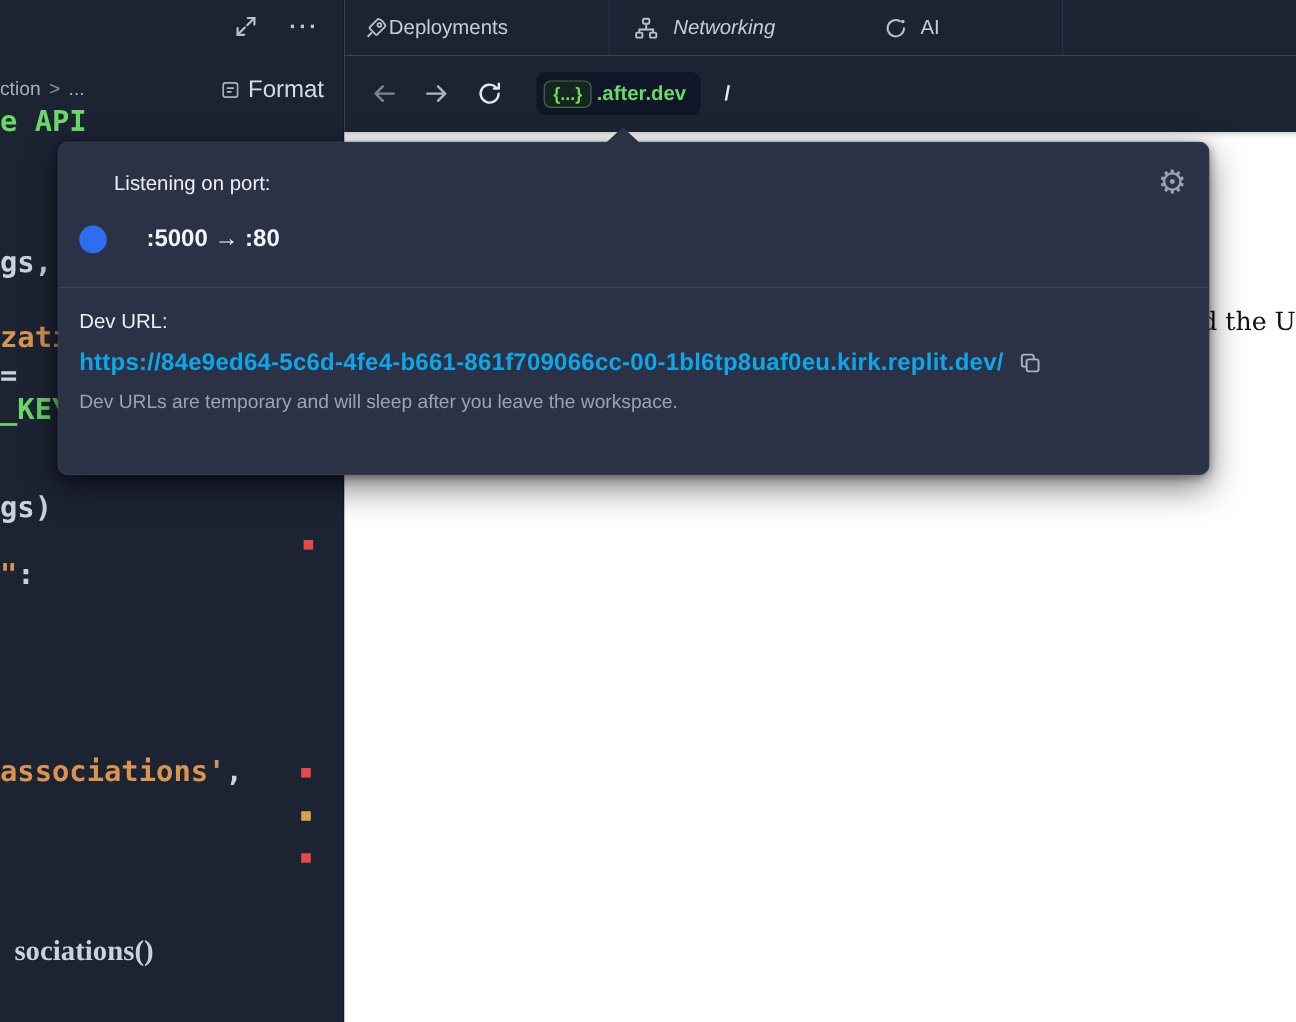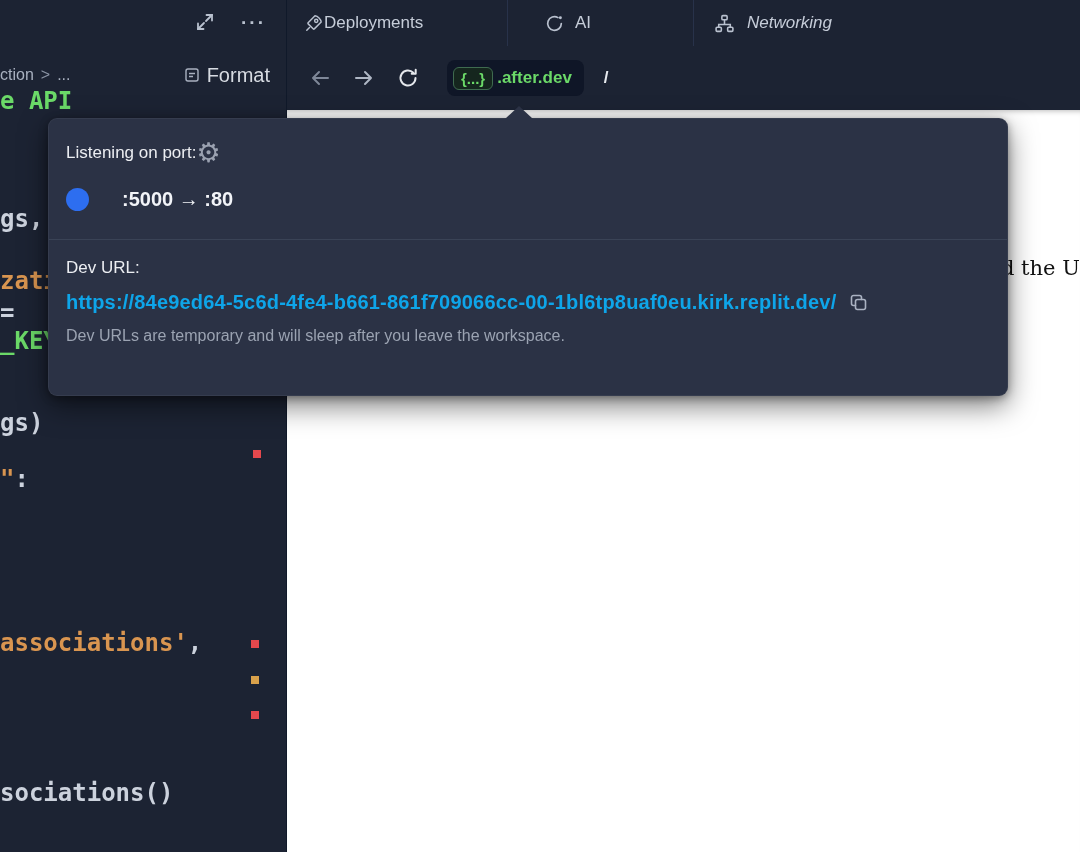--- a/index.html
+++ b/index.html
@@ -19,21 +19,21 @@
   .tok-green{color:#6bd968;}
   .tok-plain{color:#ccd2dd;}
   .f1{left:0;top:-2px;}
   .f2{left:0;top:116px;}
   .f3{left:0;top:178px;}
   .f4{left:0;top:210px;}
   .f5{left:0;top:238px;}
   .f6{left:0;top:320px;}
   .f7{left:0;top:376px;}
   .f8{left:0;top:540px;text-align:center;}
-  .f9{left:0;top:690px;}
+  .f9{left:12px;top:690px;font-family:Liberation Serif, serif;}
   .marker{position:absolute;width:8px;height:8px;}
   .m1{left:253px;top:360px;background:#e5484d;}
   .m2{left:251px;top:550px;background:#e5484d;}
   .m3{left:251px;top:586px;background:#d9a14b;}
   .m4{left:251px;top:621px;background:#e5484d;}
 
   
   .right{position:absolute;left:287px;top:0;width:793px;height:852px;}
   .tabbar{position:absolute;top:0;left:0;width:100%;height:46px;background:#1c2333;display:flex;}
   .tab{display:flex;align-items:center;box-sizing:border-box;height:100%;border-right:1px solid #28324a;cursor:pointer;}
@@ -52,21 +52,21 @@
   .host-chip{border:1px solid #3f6b4f;background:#15261e;color:#6bd968;border-radius:6px;padding:2px 7px;font-size:15px;font-weight:700;}
   .host-suffix{color:#6bd968;font-size:17px;font-weight:700;}
   .nav-path{color:#e6e9ee;font-size:17px;font-weight:700;margin-left:20px;}
 
   .content{position:absolute;top:110px;left:0;width:100%;bottom:0;background:#ffffff;box-shadow:inset 0 6px 6px -6px rgba(0,0,0,.35);}
   .partial-text{position:absolute;left:714px;top:146px;font-family:"DejaVu Serif",serif;font-size:21px;color:#111111;white-space:nowrap;}
 
   
   .popup-caret{position:absolute;left:505px;top:106px;width:0;height:0;border-left:14px solid transparent;border-right:14px solid transparent;border-bottom:13px solid #2b3245;z-index:21;}
   .popup{position:absolute;left:48px;top:118px;width:960px;height:278px;background:#2b3245;border:1px solid rgba(255,255,255,.05);border-radius:9px;box-shadow:0 10px 28px rgba(0,0,0,.5),0 2px 8px rgba(0,0,0,.35);z-index:20;box-sizing:border-box;padding:20px 18px 0 17px;color:#e8eaf0;}
-  .popup-row1{display:flex;justify-content:flex-start;align-items:center;}
+  .popup-row1{display:flex;justify-content:space-between;align-items:center;margin-left:29px;}
   .popup-title{font-size:17px;color:#eceef2;}
   .gear{font-size:27px;line-height:1;color:#9aa1b0;cursor:pointer;font-family:"DejaVu Sans",sans-serif;}
   .port-row{display:flex;align-items:center;gap:33px;margin-top:22px;}
   .port-dot{width:23px;height:23px;border-radius:50%;background:#2d6ef0;}
   .port-text{font-size:20px;font-weight:700;color:#f2f4f8;}
   .divider{height:1px;background:#3a4356;margin:28px -18px 0 -17px;}
   .devurl-label{margin-top:18px;font-size:17px;color:#eceef2;}
   .devurl-row{display:flex;align-items:center;gap:12px;margin-top:13px;}
   .devurl{font-size:20px;font-weight:600;color:#0ea5e9;letter-spacing:.2px;white-space:nowrap;cursor:pointer;}
   .note{margin-top:13px;font-size:16px;color:#9ba3b2;}
@@ -127,36 +127,36 @@
 
       <div class="tab tab-deployments">
         <svg width="20" height="20" viewBox="0 0 20 20" fill="none" stroke="#b9c1cf" stroke-width="1.5" stroke-linecap="round" stroke-linejoin="round">
           <path d="M11 2.8c2.9.4 5.8 3.3 6.2 6.2l-6.9 6.9c-.4.3-.9.2-1.2-.1L4.2 10.9c-.3-.3-.4-.8-.1-1.2z"></path>
           <circle cx="12.2" cy="7.8" r="1.6"></circle>
           <path d="M5.5 14.5l-2.7 2.7"></path>
         </svg>
         <span class="tab-label">Deployments</span>
       </div>
 
-      <div class="tab tab-ai">
-        <svg width="21" height="21" viewBox="0 0 20 20" fill="none" stroke="#b9c1cf" stroke-width="1.6" stroke-linecap="round">
-          <path d="M16.5 10a6.5 6.5 0 1 1-3.2-5.6"></path>
-          <circle cx="15.6" cy="4.6" r="1.4" fill="#b9c1cf" stroke="none"></circle>
-        </svg>
-        <span class="tab-label">AI</span>
-      </div>
-
       <div class="tab tab-networking">
         <svg width="21" height="21" viewBox="0 0 20 20" fill="none" stroke="#b9c1cf" stroke-width="1.5">
           <rect x="7.5" y="2.5" width="5" height="4" rx="1"></rect>
           <rect x="2" y="13.5" width="5" height="4" rx="1"></rect>
           <rect x="13" y="13.5" width="5" height="4" rx="1"></rect>
           <path d="M10 6.5v3M4.5 13.5v-2.5h11v2.5M10 9.5v1.5"></path>
         </svg>
         <span class="tab-label italic">Networking</span>
+      </div>
+
+      <div class="tab tab-ai">
+        <svg width="21" height="21" viewBox="0 0 20 20" fill="none" stroke="#b9c1cf" stroke-width="1.6" stroke-linecap="round">
+          <path d="M16.5 10a6.5 6.5 0 1 1-3.2-5.6"></path>
+          <circle cx="15.6" cy="4.6" r="1.4" fill="#b9c1cf" stroke="none"></circle>
+        </svg>
+        <span class="tab-label">AI</span>
       </div>
     </div>
 
     <div class="navbar">
       <span class="nav-btn">
         <svg width="22" height="22" viewBox="0 0 22 22" fill="none" stroke="#7e8798" stroke-width="2" stroke-linecap="round" stroke-linejoin="round">
           <path d="M19 11H4M10 5l-6 6 6 6"></path>
         </svg>
       </span>
       <span class="nav-btn">

